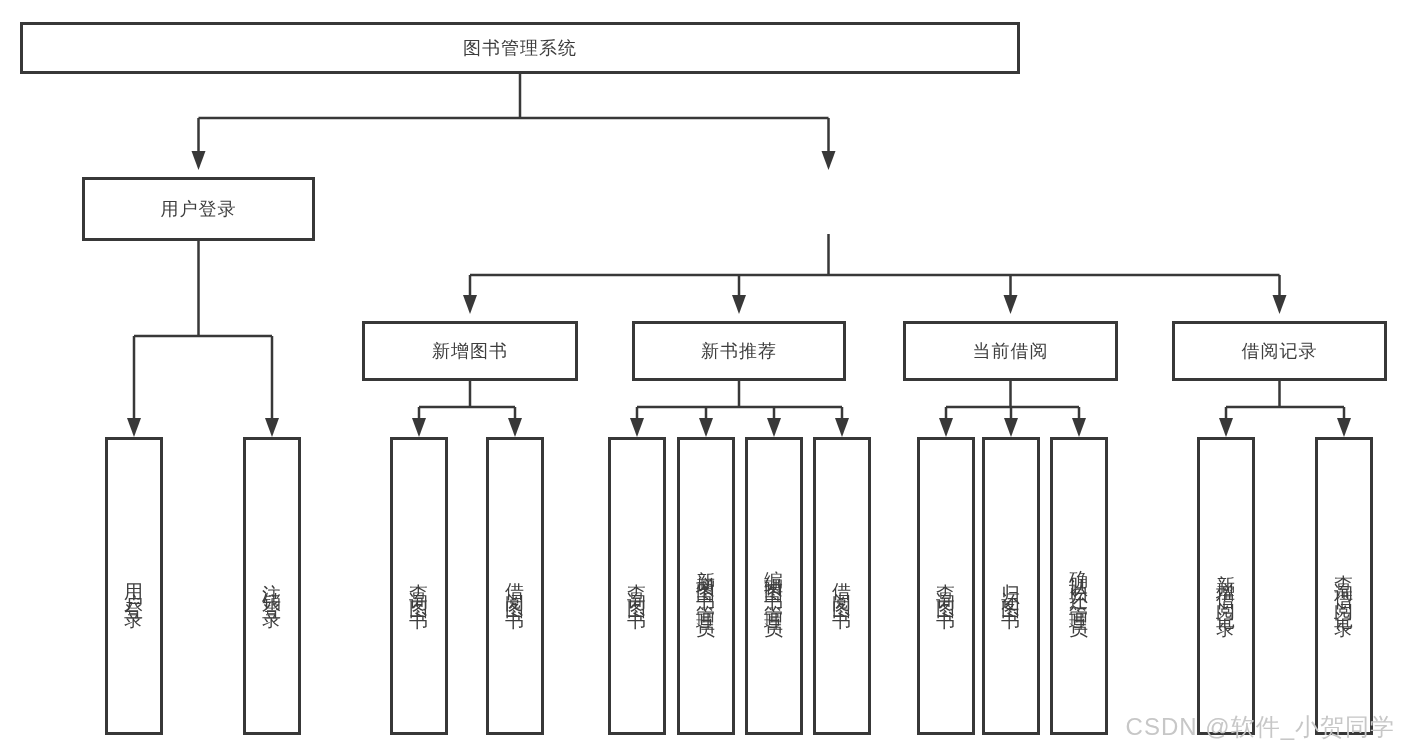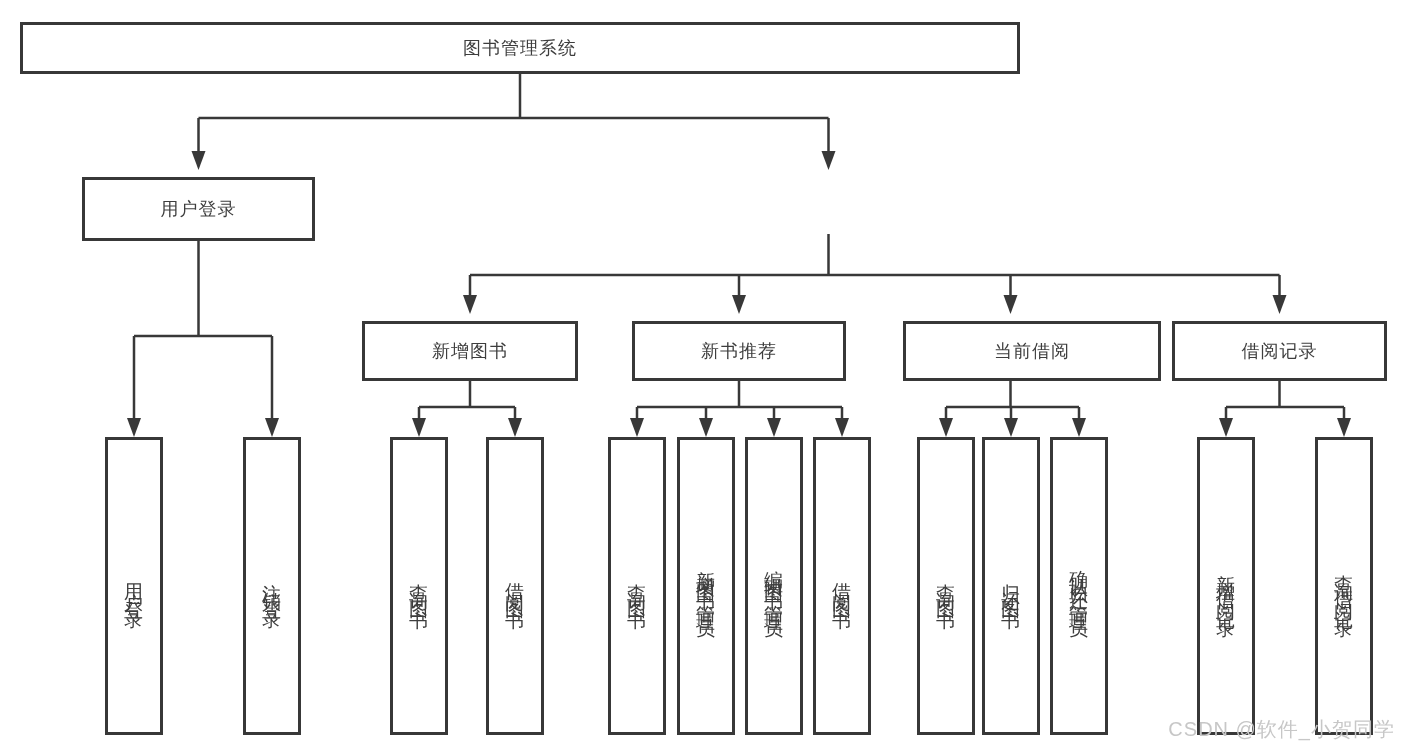--- a/index.html
+++ b/index.html
@@ -16,21 +16,21 @@
     text-align:center;
   }
   .h-box{font-size:18px;letter-spacing:1px;margin-top:7px;}
   .v-box{
     writing-mode:vertical-rl;text-orientation:mixed;
     font-size:19px;letter-spacing:9px;line-height:1;
   }
   .v-box.long{letter-spacing:7px;}
   .watermark{
     position:absolute;right:10px;bottom:4px;z-index:3;
-    font-size:20px;color:#c7c7c7;letter-spacing:1px;white-space:nowrap;
+    font-size:24px;color:#c7c7c7;letter-spacing:1px;white-space:nowrap;
   }
 </style>
 </head>
 <body>
 
 <div class="stage">
 
   <svg class="connectors" width="1405" height="747" viewBox="0 0 1405 747">
     <g>
       <path d="M520 67 V118 M198.5 118 H828.5 M198.5 118 V155 M828.5 118 V155"></path>
@@ -73,21 +73,21 @@
       <polygon points="1337,418 1351,418 1344,437"></polygon>
     </g>
   </svg>
 
   <div class="box h-box" style="left:20px;top:15px;width:1000px;height:52px;">图书管理系统</div>
 
   <div class="box h-box" style="left:82px;top:170px;width:233px;height:64px;">用户登录</div>
 
   <div class="box h-box" style="left:362px;top:314px;width:216px;height:60px;">新增图书</div>
   <div class="box h-box" style="left:632px;top:314px;width:214px;height:60px;">新书推荐</div>
-  <div class="box h-box" style="left:903px;top:314px;width:258px;height:60px;">当前借阅</div>
+  <div class="box h-box" style="left:903px;top:314px;width:215px;height:60px;">当前借阅</div>
   <div class="box h-box" style="left:1172px;top:314px;width:215px;height:60px;">借阅记录</div>
 
   <div class="box v-box" style="left:105px;top:437px;width:58px;height:298px;">用户登录</div>
   <div class="box v-box" style="left:243px;top:437px;width:58px;height:298px;">注销登录</div>
 
   <div class="box v-box" style="left:390px;top:437px;width:58px;height:298px;">查询图书</div>
   <div class="box v-box" style="left:486px;top:437px;width:58px;height:298px;">借阅图书</div>
 
   <div class="box v-box" style="left:608px;top:437px;width:58px;height:298px;">查询图书</div>
   <div class="box v-box long" style="left:677px;top:437px;width:58px;height:298px;">新增图书（管理员）</div>

